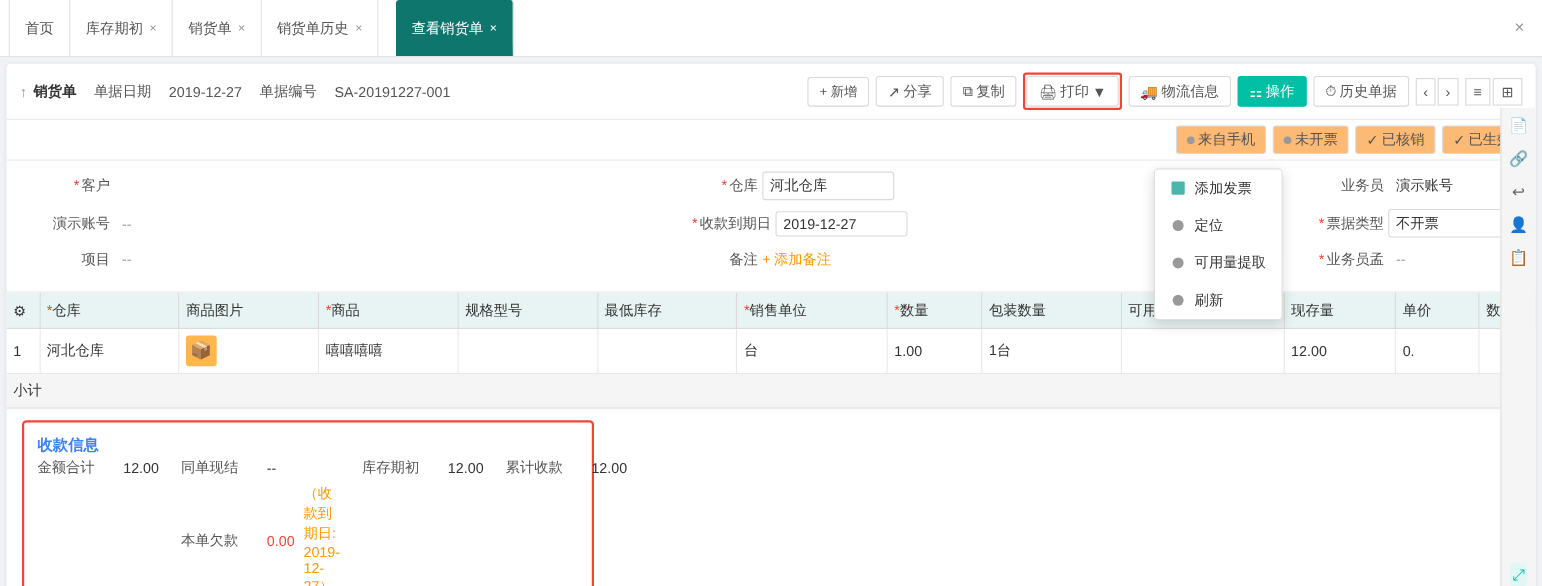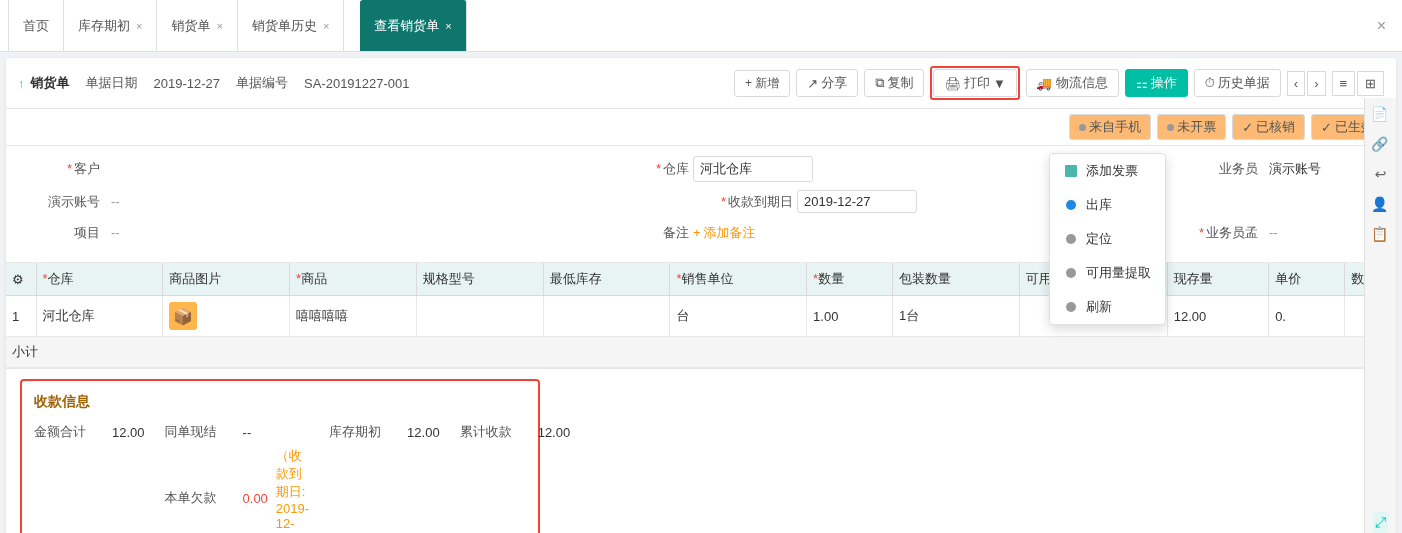--- a/index.html
+++ b/index.html
@@ -84,21 +84,21 @@
     td { padding: 6px 6px; border-right: 1px solid #e8e8e8; border-bottom: 1px solid #e8e8e8; color: #333; white-space: nowrap; }
     .settings-col { width: 30px; }
     .subtotal-row td { background: #f5f5f5; font-weight: normal; }
     .product-img { width: 28px; height: 28px; background: #ffb74d; display: flex; align-items: center; justify-content: center; color: #fff; font-size: 16px; border-radius: 3px; }
 
     
     .payment-info {
       border: 2px solid #f44336; border-radius: 4px; margin: 10px 14px;
       padding: 12px; background: #fff; max-width: 520px;
     }
-    .payment-title { font-weight: bold; color: #a16207; margin-bottom: 12px; font-size: 14px; }
+    .payment-title { font-weight: bold; color: #3b82f6; margin-bottom: 2px; font-size: 14px; }
     .payment-grid { display: grid; grid-template-columns: 1fr 1fr 1fr 1fr; gap: 6px 20px; }
     .payment-row { display: flex; align-items: center; gap: 8px; }
     .payment-label { color: #555; min-width: 70px; }
     .payment-value { color: #333; }
     .payment-value.red { color: #f44336; }
     .payment-value.orange { color: #ff9800; }
 
     
     .dropdown-menu {
       position: absolute; top: 95px; right: 230px; z-index: 1000;
@@ -246,20 +246,24 @@
       </div>
     </div>
     <div class="form-row">
       <div class="form-field">
         <span class="form-label">演示账号</span>
         <span class="form-value readonly dash">--</span>
       </div>
       <div class="form-field">
         <span class="form-label required">收款到期日</span>
         <span class="form-value">2019-12-27</span>
+      </div>
+      <div class="staff-field">
+        <span class="form-label required">票据类型</span>
+        <span class="form-value">不开票</span>
       </div>
     </div>
     <div class="form-row">
       <div class="form-field">
         <span class="form-label">项目</span>
         <span class="form-value readonly dash">--</span>
       </div>
       <div class="form-field">
         <span class="form-label">备注</span>
         <span class="add-note-btn">
@@ -348,26 +352,20 @@
 
   <div class="dropdown-menu">
     <div class="dropdown-item">
       <div class="dropdown-icon">
         <div class="icon-square"></div>
       </div>
       <span>添加发票</span>
     </div>
     <div class="dropdown-item">
       <div class="dropdown-icon">
-        <div class="icon-circle"></div>
-      </div>
-      <span>出库</span>
-    </div>
-    <div class="dropdown-item">
-      <div class="dropdown-icon">
         <div class="icon-circle-gray"></div>
       </div>
       <span>定位</span>
     </div>
     <div class="dropdown-item">
       <div class="dropdown-icon">
         <div class="icon-circle-gray"></div>
       </div>
       <span>可用量提取</span>
     </div>

